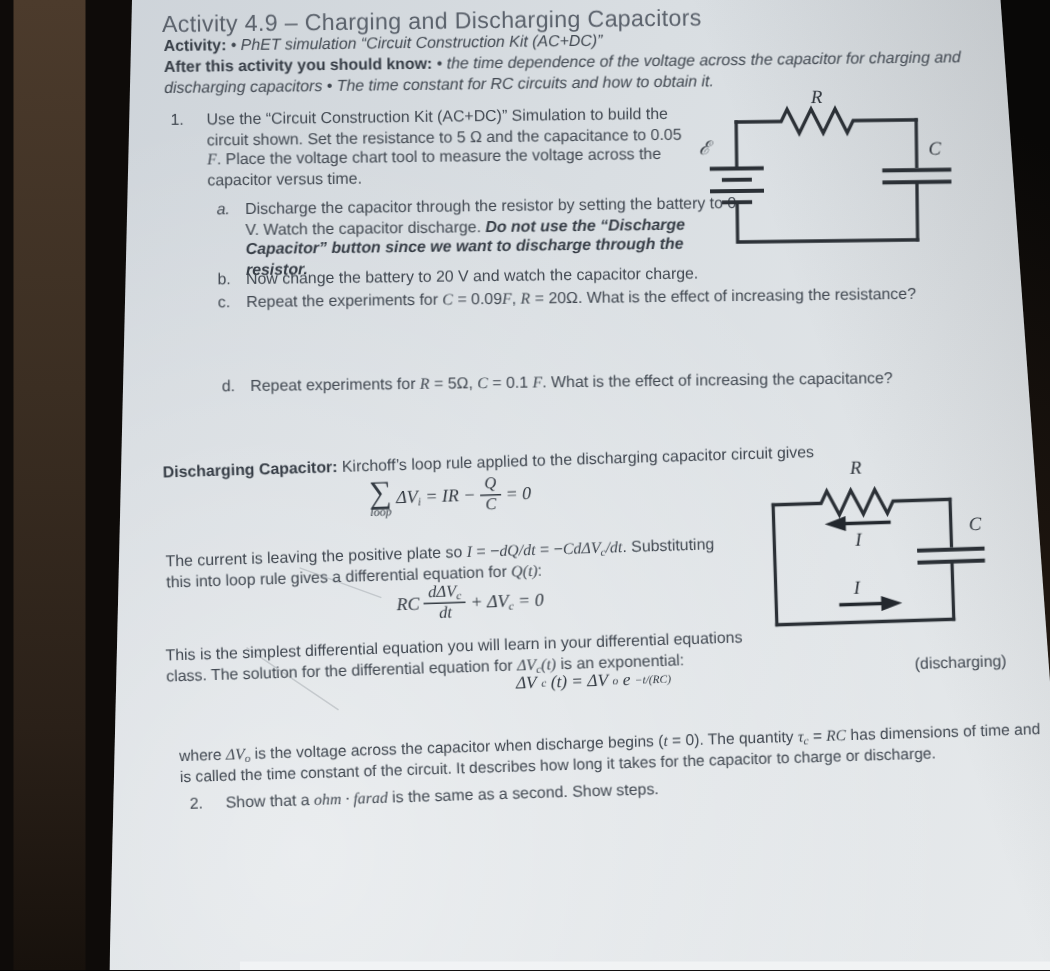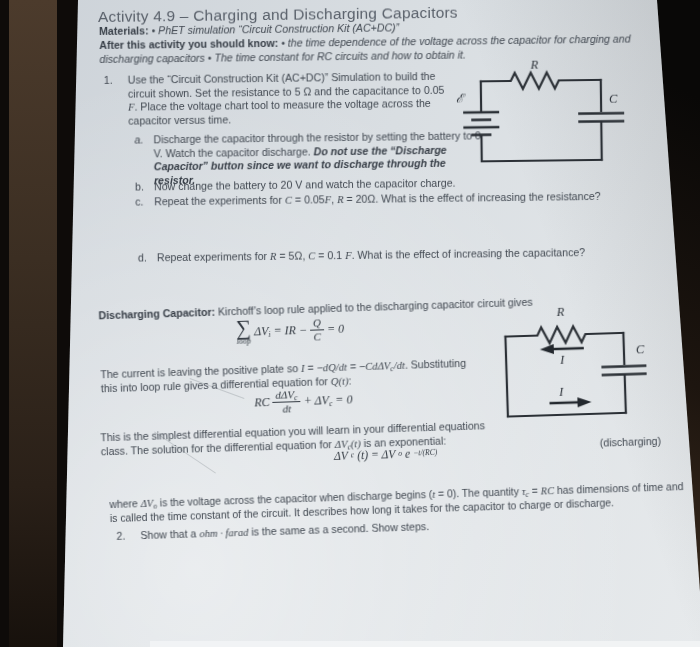--- a/index.html
+++ b/index.html
@@ -10,21 +10,21 @@
   .wood-left{position:absolute;left:9px;top:0;width:48px;height:647px;
              background:linear-gradient(180deg,#4c3b2c 0%,#3b2e22 40%,#2a2018 75%,#17110c 100%);}
   .wood-right{position:absolute;inset:0;
               background:linear-gradient(205deg,#090807 10%,#1d150f 40%,#453424 72%,#57422e 86%,#2a2016 100%);
               clip-path:polygon(648px 0px,700px 0px,700px 628px);}
 
   
   .paper{position:absolute;inset:0;
          background:radial-gradient(ellipse at 28% 88%, rgba(255,255,255,.45), rgba(255,255,255,0) 62%),
                     linear-gradient(115deg,#ccd2d8 0%,#d9dee2 45%,#e7eaec 100%);
-         clip-path:polygon(78px 0px,657px 0px,700px 592px,700px 647px,63px 647px);}
+         clip-path:polygon(78px 0px,657px 0px,700px 592px,700px 647px,63px 647px);margin-left:10px;}
   .paper::before{content:"";position:absolute;inset:0;
          background:linear-gradient(to right, rgba(35,40,46,.28), rgba(35,40,46,0) 42px),
                     linear-gradient(250deg, rgba(35,40,46,.16), rgba(35,40,46,0) 26%);}
   .bottom-highlight{position:absolute;left:150px;top:641px;width:550px;height:6px;
          background:#f2f4f5;opacity:.9;}
   .crease{position:absolute;height:1px;background:rgba(80,90,100,.22);}
 
   .g-upper{position:absolute;inset:0;transform:rotate(-0.7deg);transform-origin:100px 20px;filter:blur(.2px);}
   .g-lower{position:absolute;inset:0;transform:rotate(-1.8deg);transform-origin:110px 330px;filter:blur(.2px);}
 
@@ -65,42 +65,42 @@
   <div class="wood-left"></div>
   <div class="wood-right"></div>
 
   <div class="paper">
     <div class="crease" style="left:188px;top:388px;width:58px;transform:rotate(20deg);"></div>
     <div class="crease" style="left:148px;top:452px;width:74px;transform:rotate(34deg);"></div>
 
     <div class="g-upper">
       <div class="t title" style="left:98px;top:8px;">Activity 4.9 – Charging and Discharging Capacitors</div>
 
-      <div class="t nowrap" style="left:99px;top:25px;"><span class="b">Materials: </span><span>• </span><span class="i">PhET simulation “Circuit Construction Kit (AC+DC)”</span></div>
+      <div class="t nowrap" style="left:99px;top:25px;"><span class="b">Activity: </span><span>• </span><span class="i">PhET simulation “Circuit Construction Kit (AC+DC)”</span></div>
 
       <div class="t" style="left:99px;top:39px;width:565px;"><span class="b">After this activity you should know: </span><span class="i">• the time dependence of the voltage across the capacitor for charging and discharging capacitors • The time constant for RC circuits and how to obtain it.</span></div>
 
       <div class="li t" style="left:103px;top:74px;width:352px;">
         <span class="num">1.</span>
         <span class="body" style="margin-left:24px;"><span>Use the “Circuit Construction Kit (AC+DC)” Simulation to build the circuit shown. Set the resistance to 5 Ω and the capacitance to 0.05 </span><span class="m">F</span><span>. Place the voltage chart tool to measure the voltage across the capacitor versus time.</span></span>
       </div>
 
       <div class="li t" style="left:133px;top:134px;width:352px;">
         <span class="num i">a.</span>
         <span class="body" style="margin-left:19px;"><span>Discharge the capacitor through the resistor by setting the battery to 0 V. Watch the capacitor discharge. </span><span class="bi">Do not use the “Discharge Capacitor” button since we want to discharge through the resistor.</span></span>
       </div>
 
       <div class="li t nowrap" style="left:133px;top:181px;">
         <span class="num">b.</span>
         <span class="body" style="margin-left:19px;"><span>Now change the battery to 20 V and watch the capacitor charge.</span></span>
       </div>
 
       <div class="li t nowrap" style="left:133px;top:196px;">
         <span class="num">c.</span>
-        <span class="body" style="margin-left:19px;"><span>Repeat the experiments for </span><span class="m">C</span><span> = 0.05</span><span class="m">F</span><span>, </span><span class="m">R</span><span> = 20Ω. What is the effect of increasing the resistance?</span></span>
+        <span class="body" style="margin-left:19px;"><span>Repeat the experiments for </span><span class="m">C</span><span> = 0.09</span><span class="m">F</span><span>, </span><span class="m">R</span><span> = 20Ω. What is the effect of increasing the resistance?</span></span>
       </div>
 
       <div class="li t nowrap" style="left:135px;top:252px;">
         <span class="num">d.</span>
         <span class="body" style="margin-left:19px;"><span>Repeat experiments for </span><span class="m">R</span><span> = 5Ω, </span><span class="m">C</span><span> = 0.1 </span><span class="m">F</span><span>. What is the effect of increasing the capacitance?</span></span>
       </div>
 
       <svg style="left:450px;top:56px;" width="215" height="140" viewBox="0 0 215 140">
         <path class="wire" d="M30 30 H60 l4 -8 8 16 8 -16 8 16 8 -16 8 16 4 -8 H150"></path>
         <path class="wire" d="M30 30 V59"></path>

